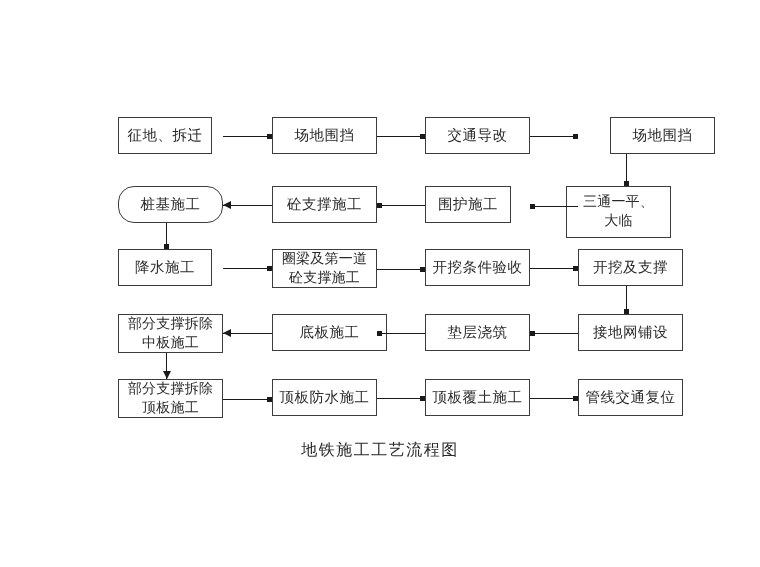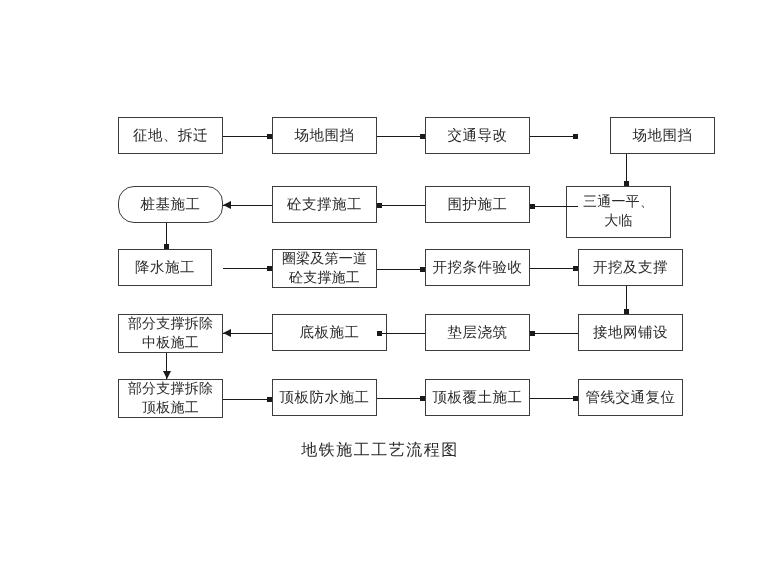--- a/index.html
+++ b/index.html
@@ -75,27 +75,27 @@
     letter-spacing: 1.5px;
     color: #2a2a2a;
     font-family: "Liberation Serif", "DejaVu Serif", serif;
   }
 </style>
 </head>
 <body>
 
 <div id="canvas">
   <div id="nodes-layer">
-      <div class="node" style="left: 118px; top: 117px; width: 105px; height: 37px;">征地、拆迁</div>
+      <div class="node" style="left: 118px; top: 117px; width: 94px; height: 37px;">征地、拆迁</div>
       <div class="node" style="left: 272px; top: 117px; width: 105px; height: 37px;">场地围挡</div>
       <div class="node" style="left: 425px; top: 117px; width: 105px; height: 37px;">交通导改</div>
       <div class="node" style="left: 578px; top: 117px; width: 105px; height: 37px; margin-left: 32px;">场地围挡</div>
       <div class="node two-line" style="left: 566px; top: 186px; width: 105px; height: 52px;">三通一平、
 大临</div>
-      <div class="node" style="left: 425px; top: 186px; width: 105px; height: 37px;">围护施工</div>
+      <div class="node" style="left: 425px; top: 186px; width: 86px; height: 37px;">围护施工</div>
       <div class="node" style="left: 272px; top: 186px; width: 105px; height: 37px;">砼支撑施工</div>
       <div class="node" style="left: 118px; top: 186px; width: 105px; height: 37px; border-radius: 16px;">桩基施工</div>
       <div class="node" style="left: 118px; top: 249px; width: 94px; height: 37px;">降水施工</div>
       <div class="node two-line" style="left: 272px; top: 249px; width: 105px; height: 39px;">圈梁及第一道
 砼支撑施工</div>
       <div class="node" style="left: 425px; top: 249px; width: 105px; height: 37px;">开挖条件验收</div>
       <div class="node" style="left: 578px; top: 249px; width: 105px; height: 37px;">开挖及支撑</div>
       <div class="node" style="left: 578px; top: 314px; width: 105px; height: 37px;">接地网铺设</div>
       <div class="node" style="left: 425px; top: 314px; width: 105px; height: 37px;">垫层浇筑</div>
       <div class="node" style="left: 272px; top: 314px; width: 115px; height: 37px;">底板施工</div>

